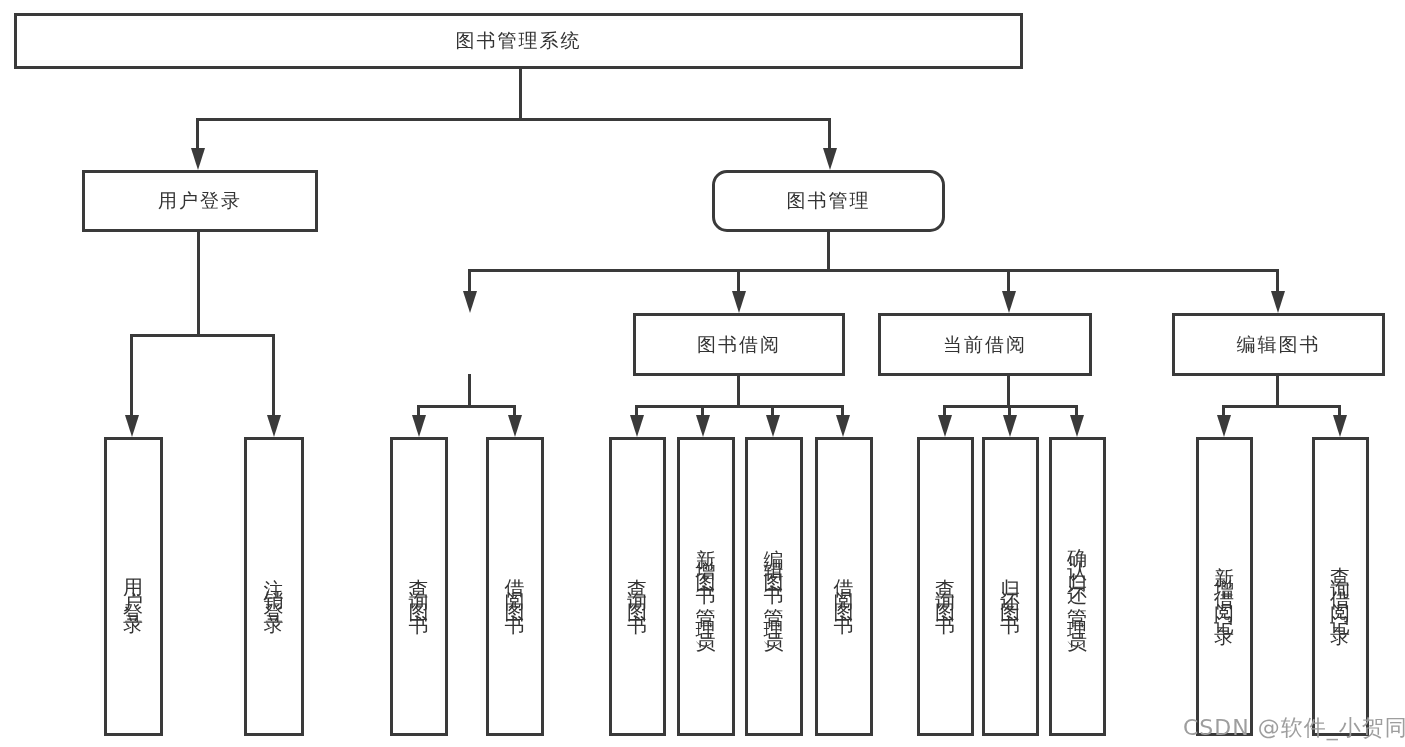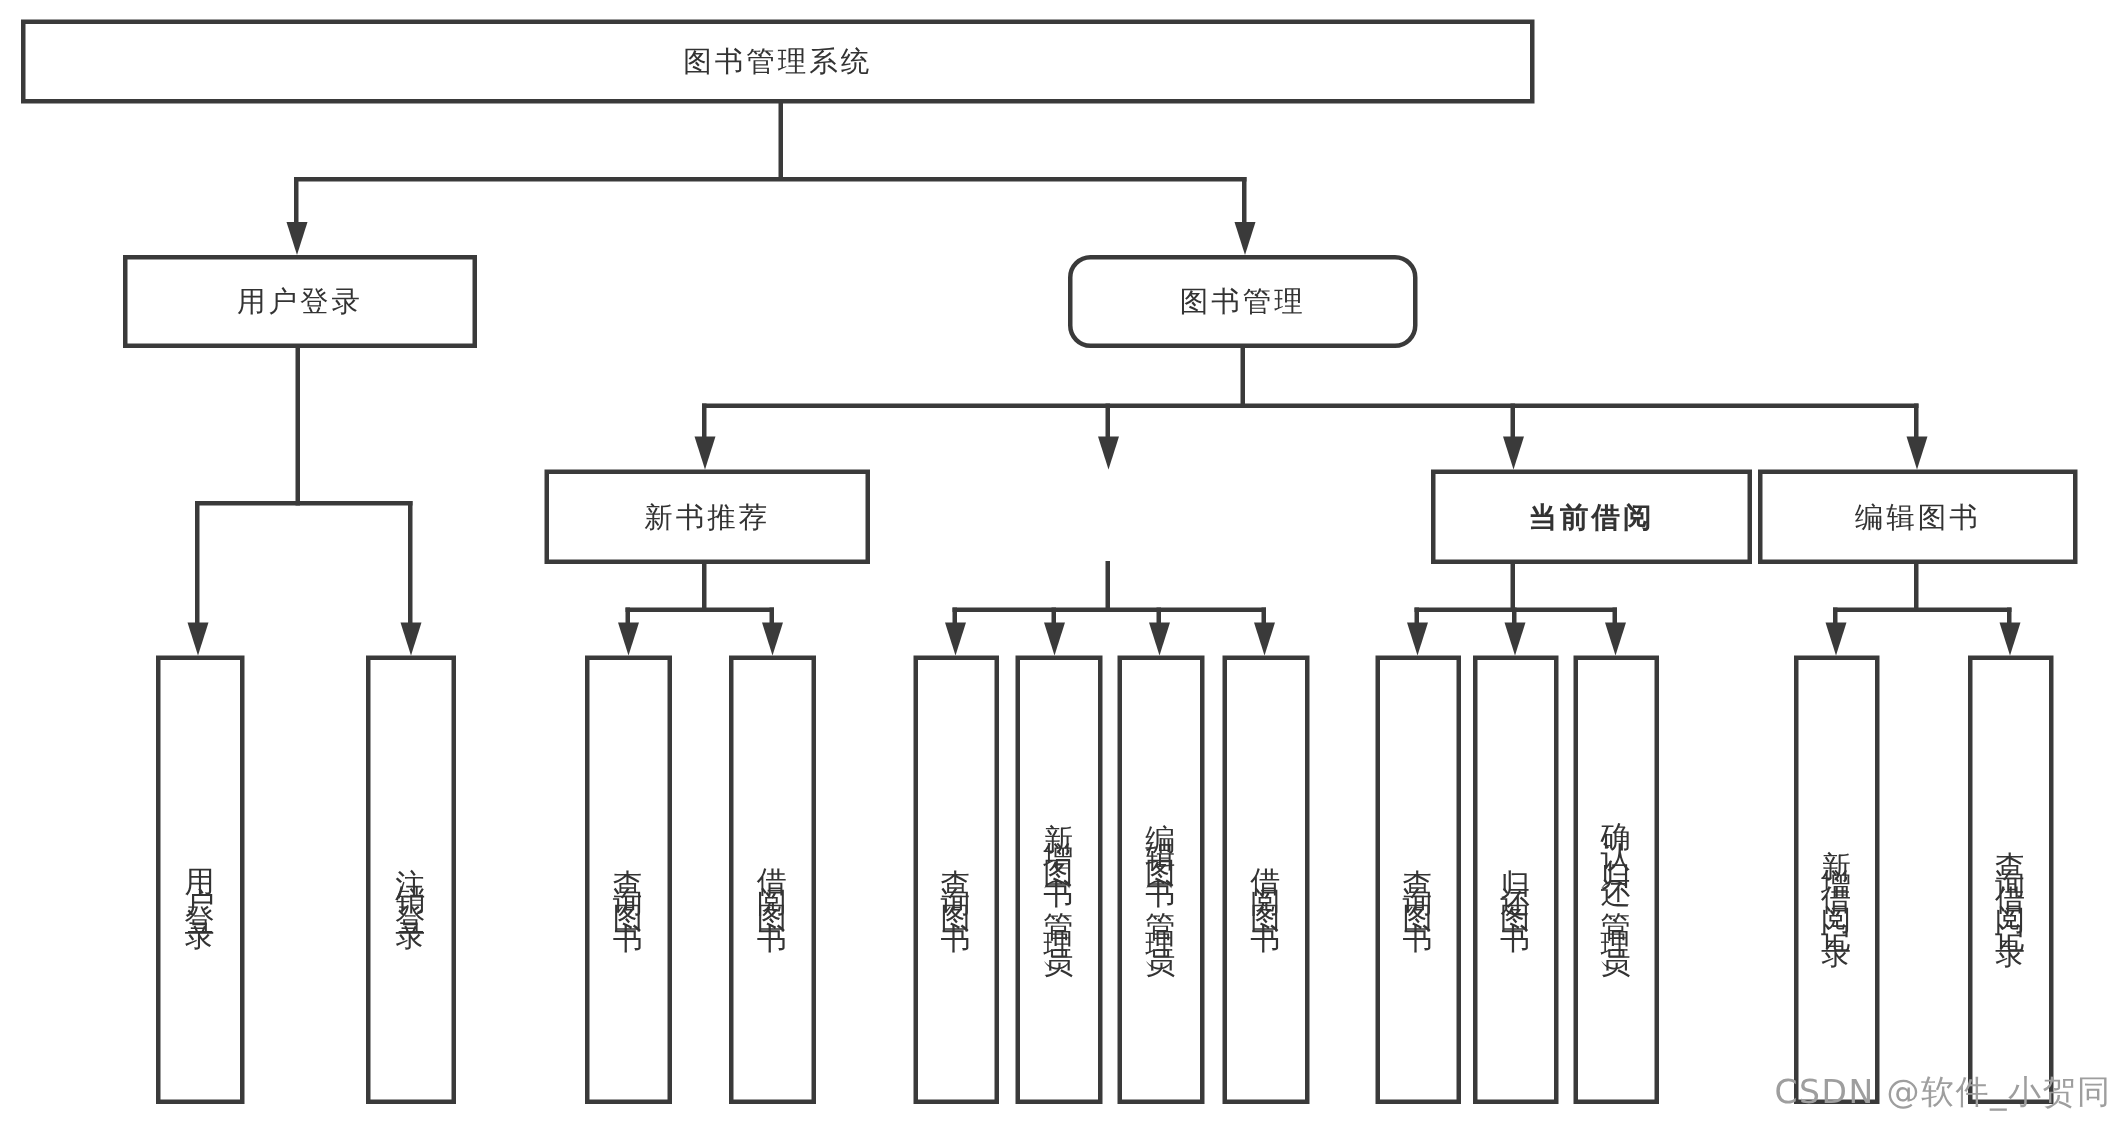--- a/index.html
+++ b/index.html
@@ -68,24 +68,24 @@
 <body>
 
 <div id="canvas">
 
   <div class="node" style="left:14px;top:13px;width:1009px;height:56px;">图书管理系统</div>
 
   <div class="node" style="left:82px;top:170px;width:236px;height:62px;">用户登录</div>
 
   <div class="node" style="left:712px;top:170px;width:233px;height:62px;border-radius:15px;">图书管理</div>
 
-  <div class="node" style="left:363px;top:313px;width:217px;height:63px;">新书推荐</div>
 
+  <div class="node" style="left:633px;top:313px;width:212px;height:63px;">图书借阅</div>
 
-  <div class="node" style="left:954px;top:313px;width:214px;height:63px;font-weight:bold;">当前借阅</div>
+  <div class="node" style="left:878px;top:313px;width:214px;height:63px;">当前借阅</div>
 
   <div class="node" style="left:1172px;top:313px;width:213px;height:63px;">编辑图书</div>
 
   <div class="vnode" style="left:104px;width:59px;">用户登录</div>
   <div class="vnode" style="left:244px;width:60px;">注销登录</div>
 
   <div class="vnode" style="left:390px;width:58px;">查询图书</div>
   <div class="vnode" style="left:486px;width:58px;">借阅图书</div>
 
   <div class="vnode" style="left:609px;width:57px;">查询图书</div>

